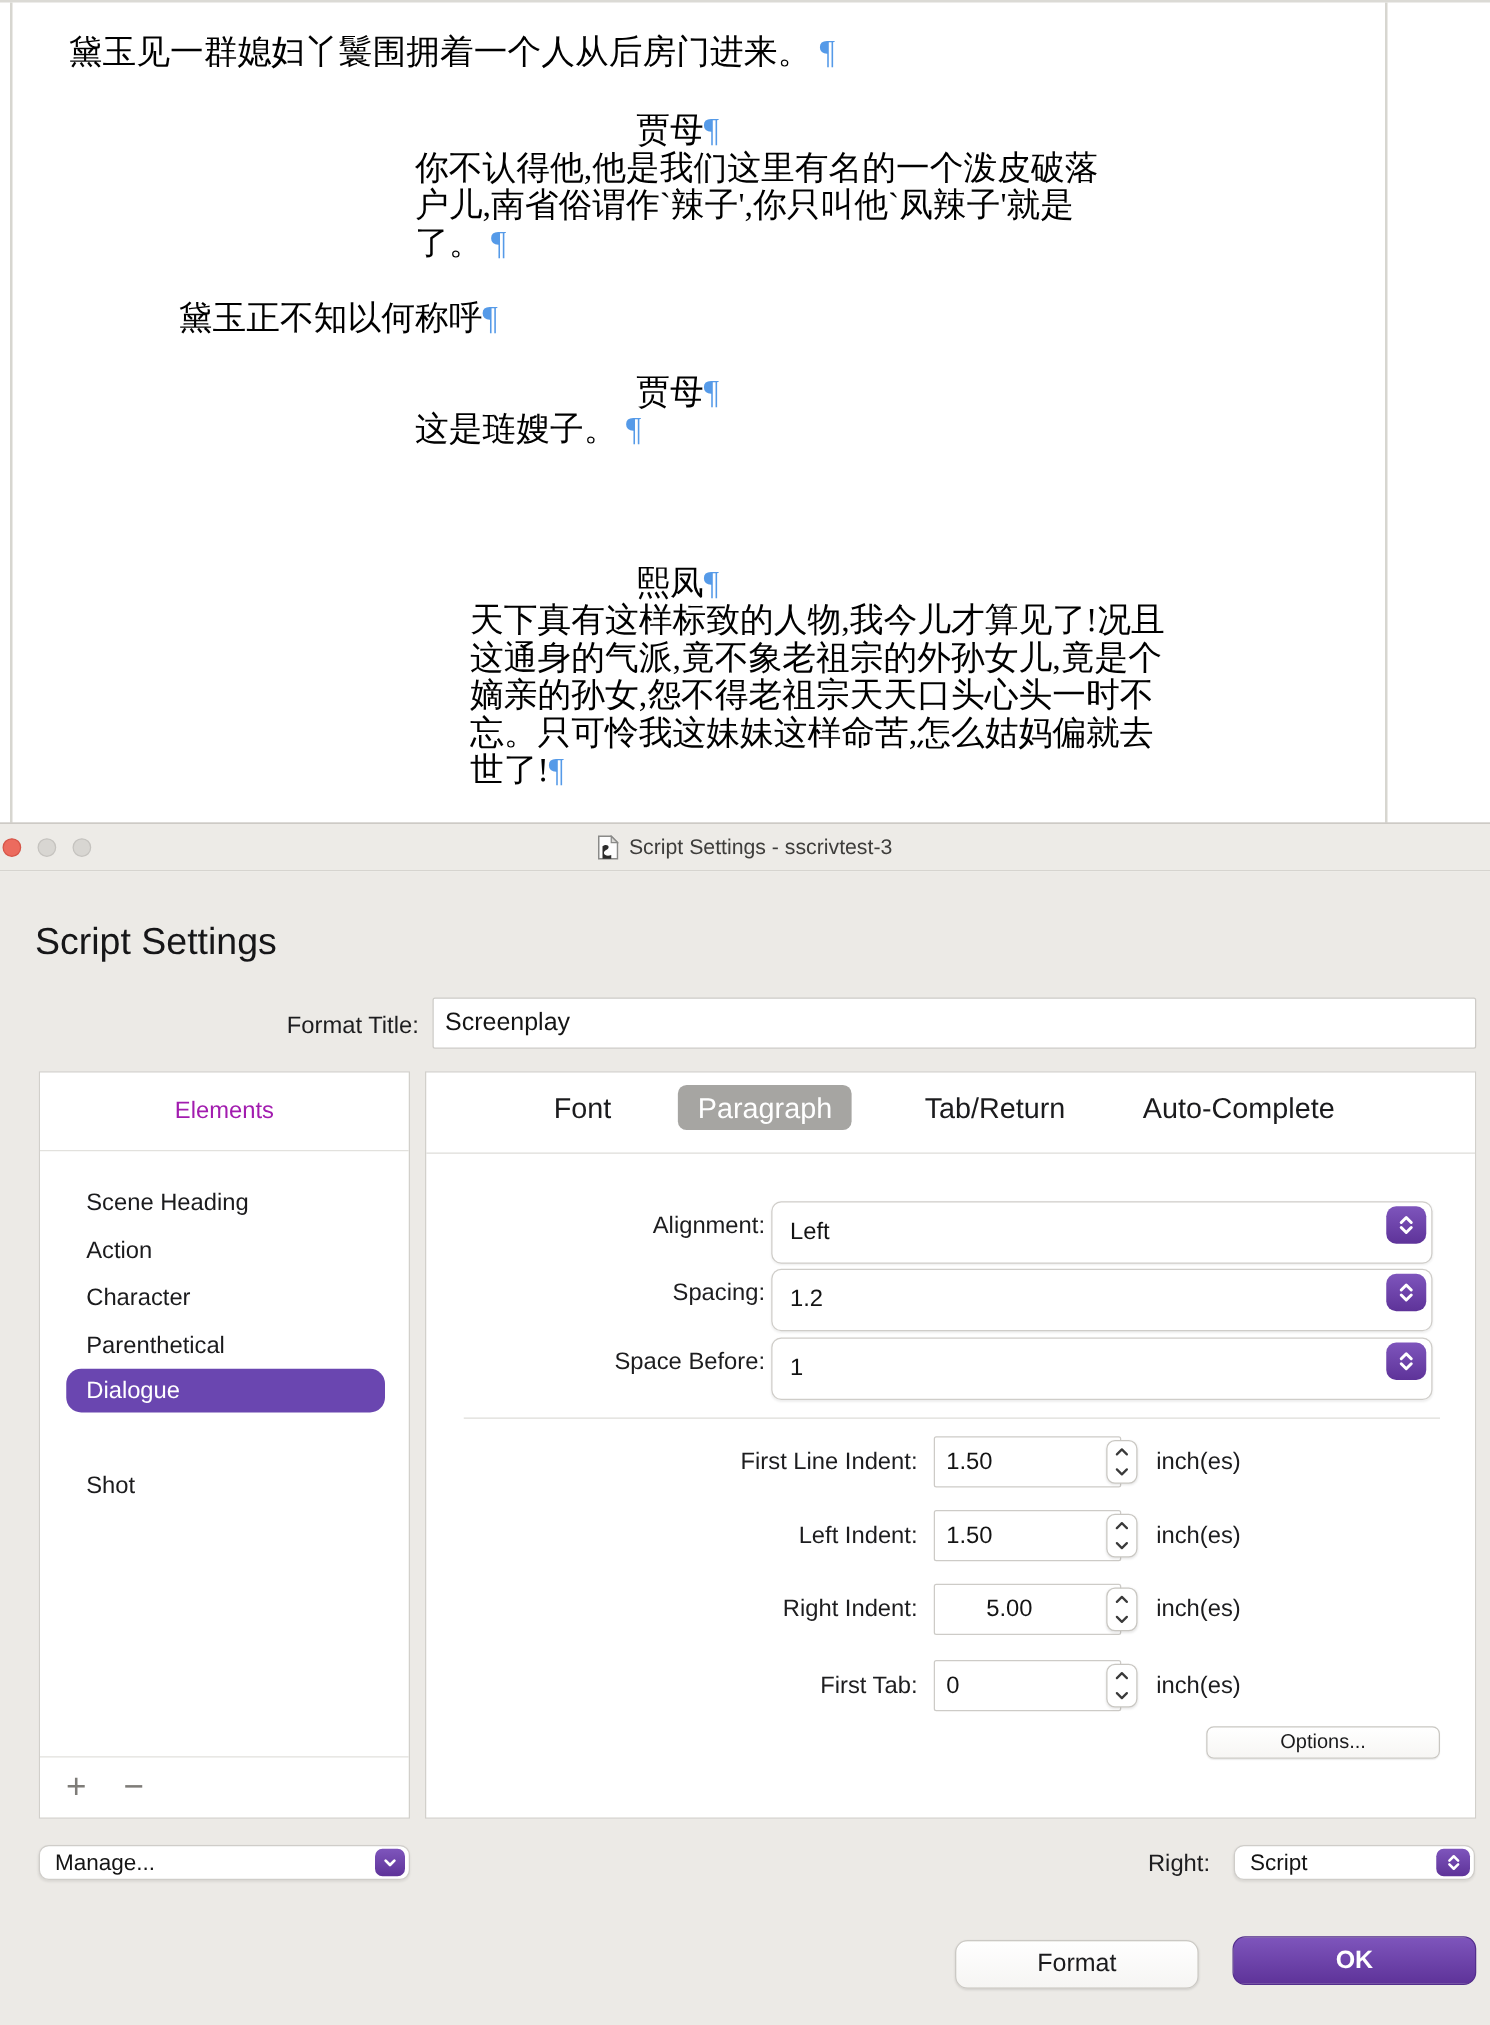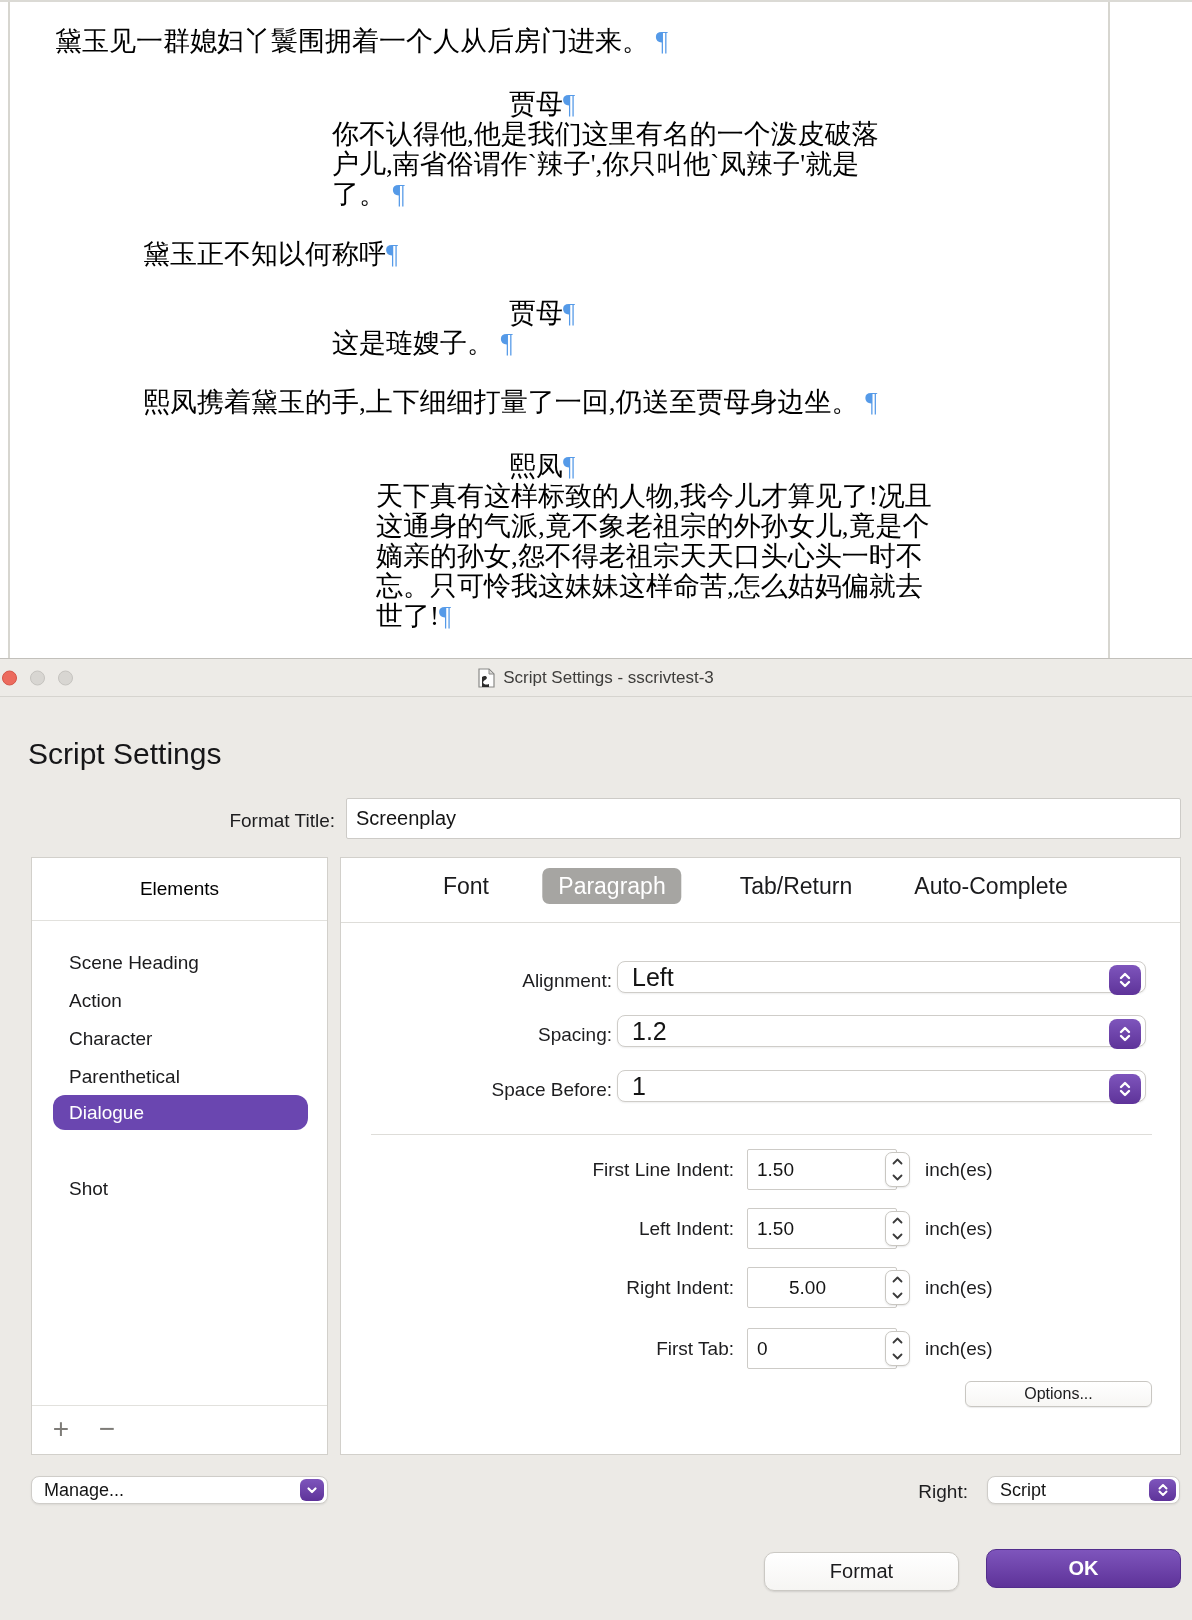--- a/index.html
+++ b/index.html
@@ -31,41 +31,41 @@
   .fmt-label{position:absolute;left:100px;top:113px;width:235px;text-align:right;font-size:19px;color:#1D1D1F;}
   .fmt-input{position:absolute;left:346px;top:101px;width:835px;height:41px;background:#fff;border:1px solid #CDCBC7;
              box-sizing:border-box;border-radius:2px;font-size:20px;color:#141414;display:flex;align-items:center;padding-left:9px;}
 
   .panel{position:absolute;background:#fff;border:1px solid #D2D0CB;box-sizing:border-box;}
   .elements-panel{left:31px;top:160px;width:297px;height:598px;}
   .settings-panel{left:340px;top:160px;width:841px;height:598px;}
 
   
   .el-header{position:absolute;left:0;top:0;width:100%;height:63px;display:flex;align-items:center;justify-content:center;
-             font-size:19px;color:#000000;border-bottom:1px solid #E2E1DD;box-sizing:border-box;}
+             font-size:19px;color:#a21caf;border-bottom:1px solid #E2E1DD;box-sizing:border-box;}
   .el-item{position:absolute;left:21px;width:255px;height:35px;display:flex;align-items:center;padding-left:16px;
            box-sizing:border-box;font-size:19px;color:#1b1b1d;border-radius:12px;}
   .el-item.selected{background:#6A46B0;color:#fff;}
   .el-footer{position:absolute;left:0;bottom:0;width:100%;height:49px;border-top:1px solid #E2E1DD;box-sizing:border-box;}
   .el-btn{position:absolute;top:6px;width:34px;height:34px;display:flex;align-items:center;justify-content:center;
           font-size:28px;color:#7E7C78;font-weight:300;}
   .el-btn.add{left:12px;}
   .el-btn.remove{left:58px;}
 
   
   .tab{position:absolute;top:10px;height:36px;transform:translateX(-50%);display:flex;align-items:center;justify-content:center;
        font-size:23px;color:#1b1b1d;padding:0 16px;border-radius:7px;white-space:nowrap;}
   .tab.selected{background:#A6A5A2;color:#fff;}
   .tabs-divider{position:absolute;left:0;top:64px;width:100%;height:1px;background:#DEDDD9;}
 
   
   .row-label{position:absolute;width:261px;left:10px;text-align:right;font-size:19px;color:#1D1D1F;}
-  .dropdown{position:absolute;left:276px;width:529px;height:32px;background:#fff;border:1px solid #CFCDC9;border-radius:8px;
+  .dropdown{position:absolute;left:276px;width:529px;height:50px;background:#fff;border:1px solid #CFCDC9;border-radius:8px;
             box-sizing:border-box;box-shadow:0 1px 2px rgba(0,0,0,0.07);display:flex;align-items:center;padding-left:14px;
-            font-size:25px;color:#141414;}
+            font-size:19px;color:#141414;}
   .capsule{position:absolute;right:4px;top:3px;width:32px;height:30px;border-radius:8px;
            background:linear-gradient(#7E55BC,#5E3399);display:flex;align-items:center;justify-content:center;}
   .capsule.small{width:24px;height:22px;top:2px;right:3px;border-radius:6px;}
 
   .mid-divider{position:absolute;left:30px;top:276px;width:781px;height:1px;background:#DEDDD9;}
 
   
   .ind-label{position:absolute;left:60px;width:333px;text-align:right;font-size:19px;color:#1D1D1F;}
   .ind-field{position:absolute;left:406px;width:150px;height:41px;background:#fff;border:1px solid #CDCBC7;box-sizing:border-box;
              border-radius:2px;display:flex;align-items:center;padding-left:9px;font-size:19px;color:#141414;}
@@ -105,21 +105,20 @@
     <div class="vline right"></div>
 
     <div class="p" style="left:55px;top:24px;"><span>黛玉见一群媳妇丫鬟围拥着一个人从后房门进来。 </span><span class="pilcrow">¶</span></div>
     <div class="p" style="left:509px;top:87px;"><span>贾母</span><span class="pilcrow">¶</span></div>
     <div class="p" style="left:332px;top:117px;"><span>你不认得他,他是我们这里有名的一个泼皮破落
 户儿,南省俗谓作`辣子',你只叫他`凤辣子'就是
 了。 </span><span class="pilcrow">¶</span></div>
     <div class="p" style="left:143px;top:237px;"><span>黛玉正不知以何称呼</span><span class="pilcrow">¶</span></div>
     <div class="p" style="left:509px;top:296px;"><span>贾母</span><span class="pilcrow">¶</span></div>
     <div class="p" style="left:332px;top:326px;"><span>这是琏嫂子。 </span><span class="pilcrow">¶</span></div>
-    <div class="p" style="left:143px;top:385px;"><span>熙凤携着黛玉的手,上下细细打量了一回,仍送至贾母身边坐。 </span><span class="pilcrow">¶</span></div>
     <div class="p" style="left:509px;top:449px;"><span>熙凤</span><span class="pilcrow">¶</span></div>
     <div class="p" style="left:332px;top:479px;margin-left:44px;"><span>天下真有这样标致的人物,我今儿才算见了!况且
 这通身的气派,竟不象老祖宗的外孙女儿,竟是个
 嫡亲的孙女,怨不得老祖宗天天口头心头一时不
 忘。只可怜我这妹妹这样命苦,怎么姑妈偏就去
 世了!</span><span class="pilcrow">¶</span></div>
   </div>
 
   <div class="titlebar">
     <div class="tl red"></div>

